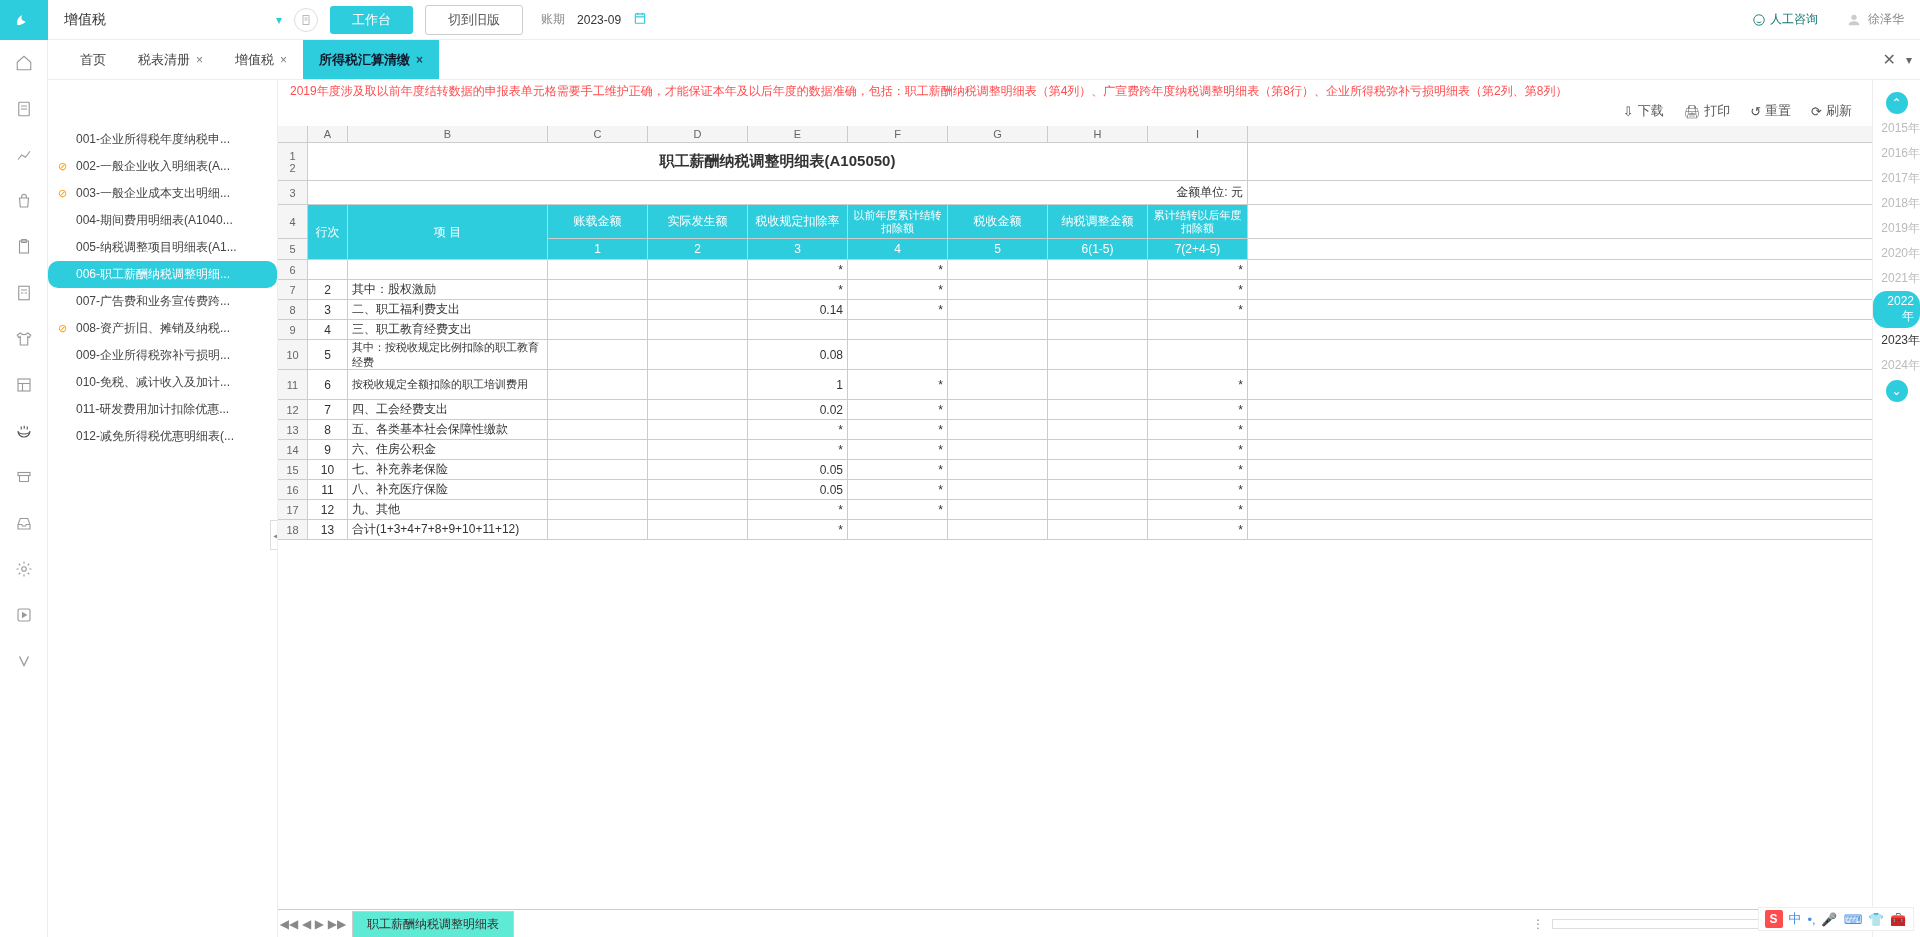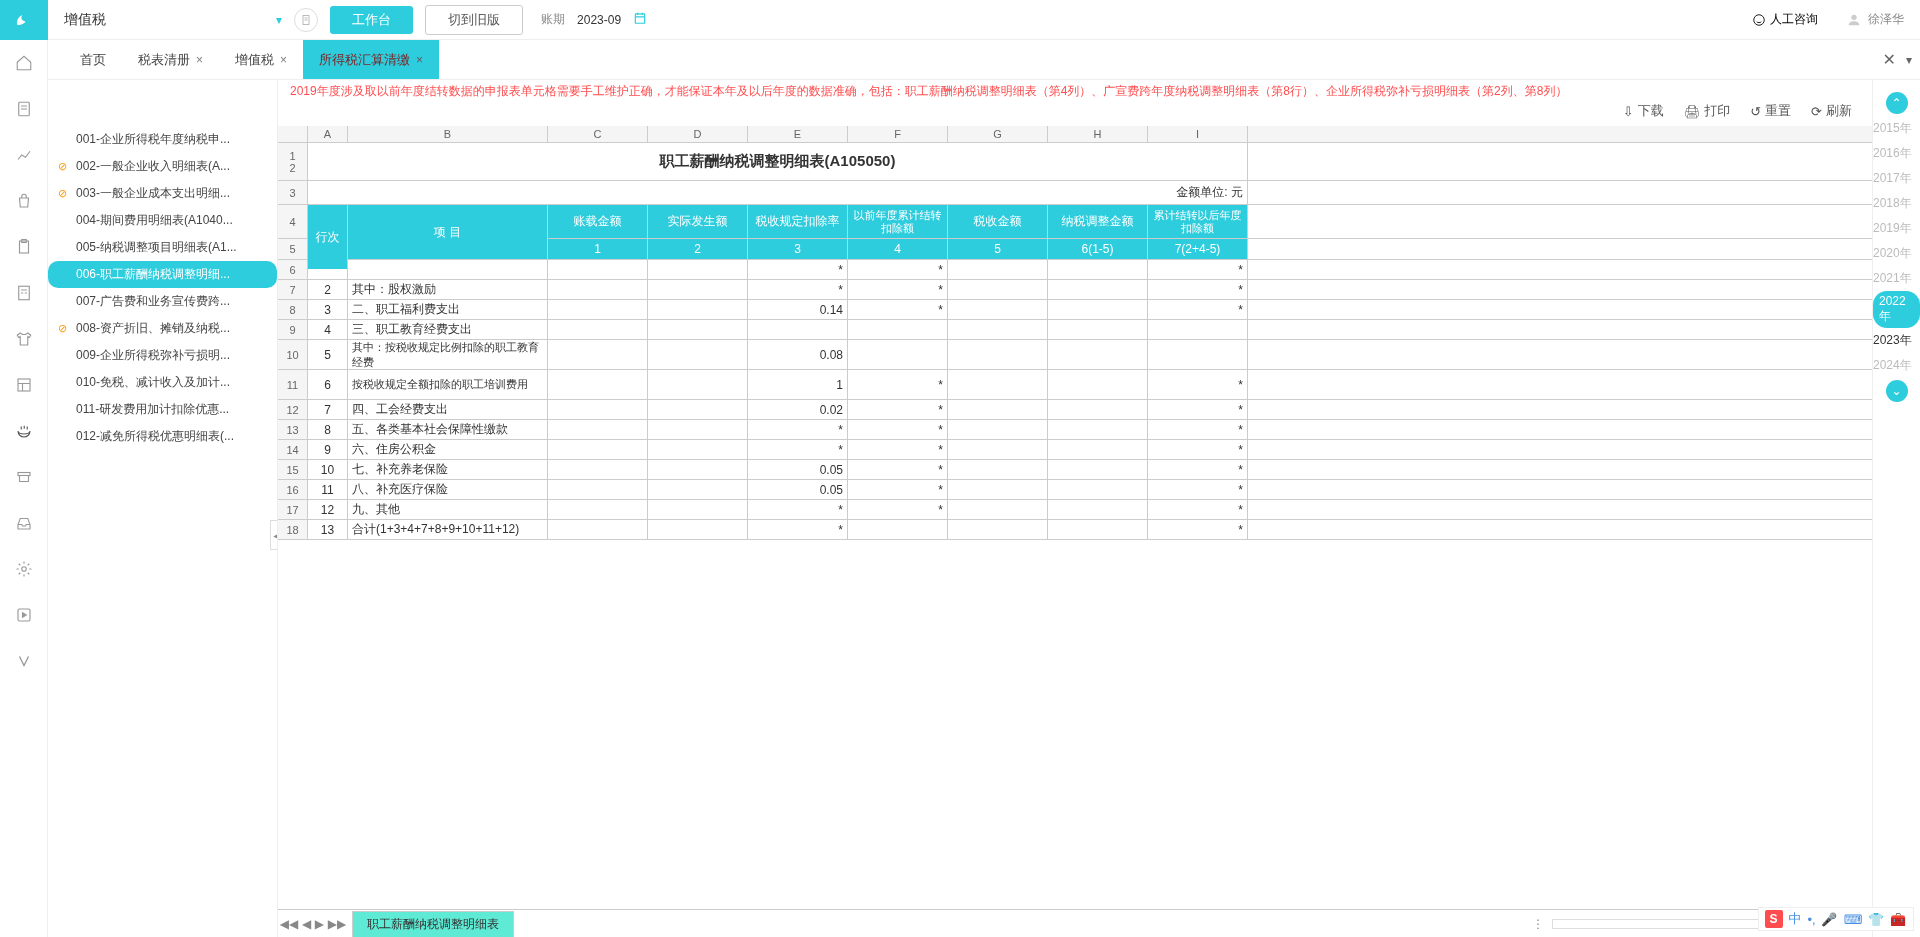--- a/index.html
+++ b/index.html
@@ -19,26 +19,26 @@
 .tax-select { font-size: 14px; color: #333; display: flex; align-items: center; gap: 170px; cursor: pointer; }
 .chev { color: #2ecddd; font-size: 12px; }
 .round-btn { width: 24px; height: 24px; border-radius: 50%; border: 1px solid #ddd; display: flex; align-items: center; justify-content: center; }
 .btn { padding: 5px 22px; border-radius: 3px; font-size: 13px; cursor: pointer; }
 .btn-primary { background: #2ecddd; color: #fff; border: none; }
 .btn-outline { background: #fff; border: 1px solid #ccc; color: #555; }
 .period-label { color: #888; margin-left: 6px; }
 .period-val { color: #333; }
 .spacer { flex: 1; }
 .user { display: flex; align-items: center; gap: 6px; color: #888; }
-.ai-link { display: flex; align-items: center; gap: 4px; color: #000000; margin-right: 16px; }
+.ai-link { display: flex; align-items: center; gap: 4px; color: #0f766e; margin-right: 16px; }
 
 
 .tabstrip { height: 40px; display: flex; align-items: stretch; border-bottom: 1px solid #eee; padding-left: 16px; position: relative; }
 .tab { display: flex; align-items: center; padding: 0 16px; font-size: 13px; color: #444; cursor: pointer; gap: 6px; }
-.tab.active { background: #2ecddd; color: #7f1d1d; }
+.tab.active { background: #2ecddd; color: #0f172a; font-weight: bold; }
 .tab .close { color: inherit; opacity: .7; font-size: 12px; }
 .tabstrip .controls { position: absolute; right: 8px; top: 0; height: 100%; display: flex; align-items: center; gap: 10px; color: #666; }
 
 
 .content { flex: 1; display: flex; min-height: 0; }
 .left-list { width: 230px; border-right: 1px solid #eee; padding-top: 40px; overflow: hidden; position: relative; }
 .list-items { margin-top: 6px; }
 .list-item { padding: 5px 10px 5px 28px; font-size: 12px; color: #444; white-space: nowrap; overflow: hidden; text-overflow: ellipsis; cursor: pointer; position: relative; }
 .list-item.active { background: #2ecddd; color: #fff; border-radius: 10px; }
 .list-item .warn-dot { position: absolute; left: 10px; top: 7px; color: #ff9800; font-size: 11px; }
@@ -58,21 +58,21 @@
 .cell { border-right: 1px solid #ccc; padding: 3px 4px; font-size: 12px; display: flex; align-items: center; overflow: hidden; white-space: nowrap; }
 .cell.teal { background: #2ecddd; color: #fff; justify-content: center; font-weight: 500; }
 .cell.center { justify-content: center; }
 .cell.right { justify-content: flex-end; }
 .title-row .cell { justify-content: center; font-size: 15px; font-weight: 600; }
 .unit-row .cell { justify-content: flex-end; color: #333; }
 
 
 .year-rail { width: 48px; border-left: 1px solid #eee; display: flex; flex-direction: column; align-items: center; padding-top: 12px; gap: 2px; }
 .year-nav { width: 22px; height: 22px; border-radius: 50%; background: #2ecddd; color: #fff; display: flex; align-items: center; justify-content: center; font-size: 12px; cursor: pointer; }
-.year { font-size: 12px; color: #bbb; padding: 4px 0; cursor: pointer; }
+.year { font-size: 12px; color: #bbb; padding: 4px 0; cursor: pointer; text-align: right; }
 .year.avail { color: #333; }
 .year.active { background: #2ecddd; color: #fff; border-radius: 14px; padding: 3px 6px; }
 
 
 .sheet-bottom { height: 28px; border-top: 1px solid #ccc; display: flex; align-items: center; font-size: 12px; }
 .sheet-nav { width: 70px; display: flex; justify-content: space-around; color: #888; }
 .sheet-tab { padding: 4px 14px; border: 1px solid #ccc; border-bottom: none; background: #5eead4; margin-left: 4px; }
 
 
 .ime { position: fixed; right: 6px; bottom: 6px; display: flex; gap: 6px; align-items: center; background: #fff; padding: 2px 6px; border: 1px solid #eee; }
@@ -286,21 +286,21 @@
             <div class="cell" style="width:940px;border-right:1px solid #ccc">职工薪酬纳税调整明细表(A105050)</div>
           </div>
 
           <div class="row unit-row">
             <div class="rownum">3</div>
             <div class="cell" style="width:940px">金额单位:  元</div>
           </div>
 
           <div class="row" style="height:34px">
             <div class="rownum">4</div>
-            <div class="cell teal wA" style="height:64px;margin-bottom:-20px">行次</div>
+            <div class="cell teal wA" style="height:54px;margin-bottom:-20px">行次</div>
             <div class="cell teal wB" style="height:54px;margin-bottom:-20px">项   目</div>
             <div class="cell teal wC">账载金额</div>
             <div class="cell teal wD">实际发生额</div>
             <div class="cell teal wE">税收规定扣除率</div>
             <div class="cell teal wF" style="font-size:11px;line-height:1.1;white-space:normal;text-align:center">以前年度累计结转扣除额</div>
             <div class="cell teal wG">税收金额</div>
             <div class="cell teal wH">纳税调整金额</div>
             <div class="cell teal wI" style="font-size:11px;line-height:1.1;white-space:normal;text-align:center">累计结转以后年度扣除额</div>
           </div>
 

